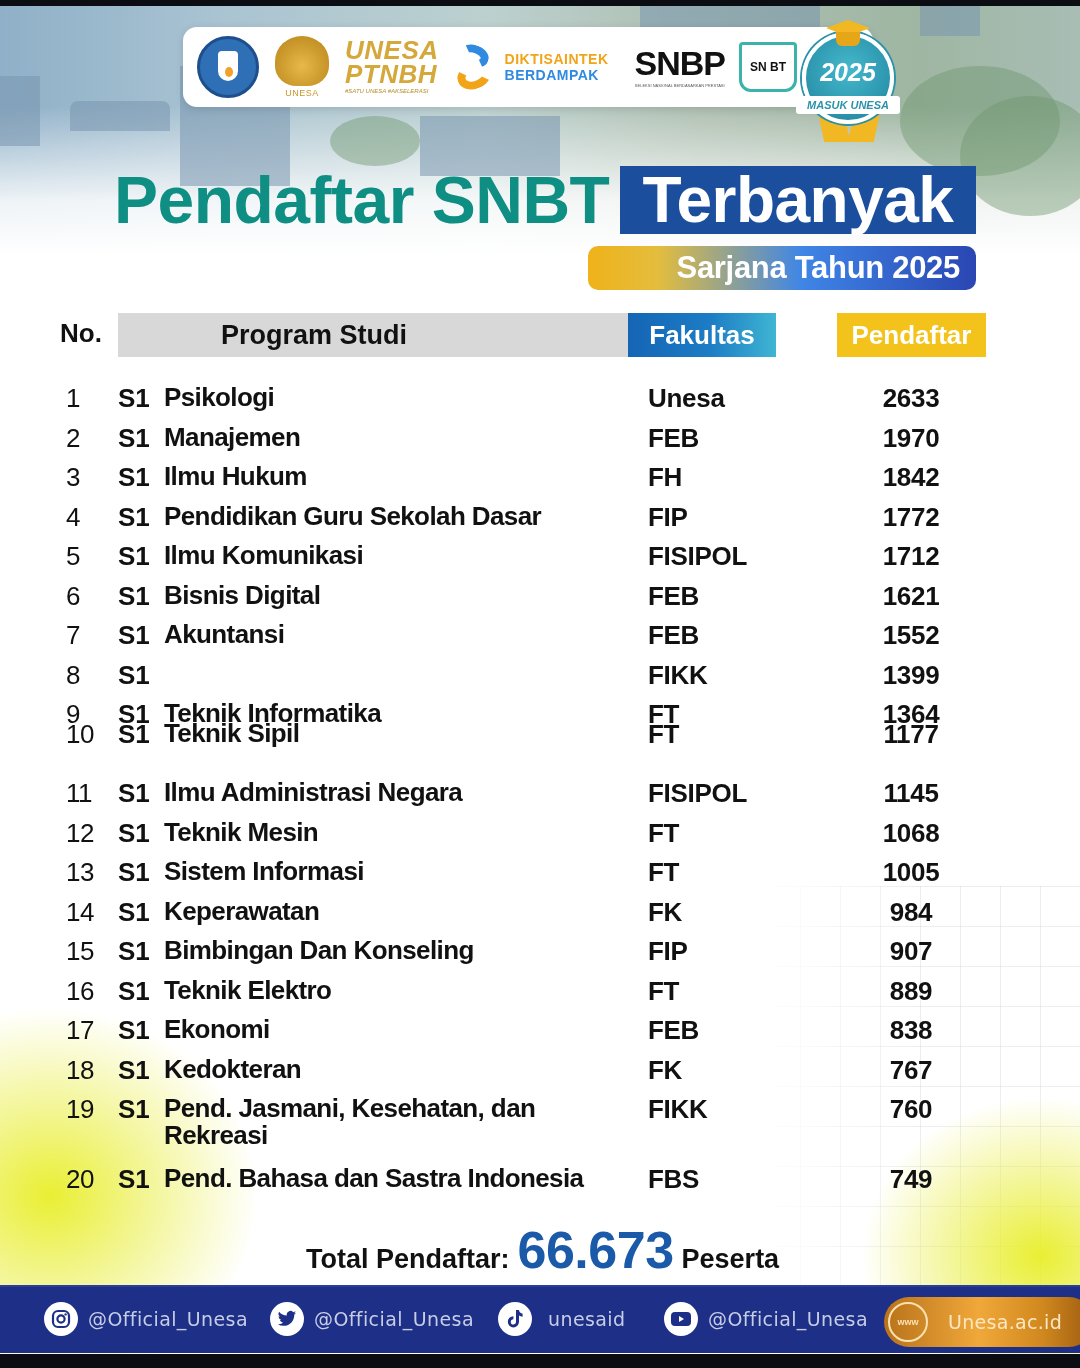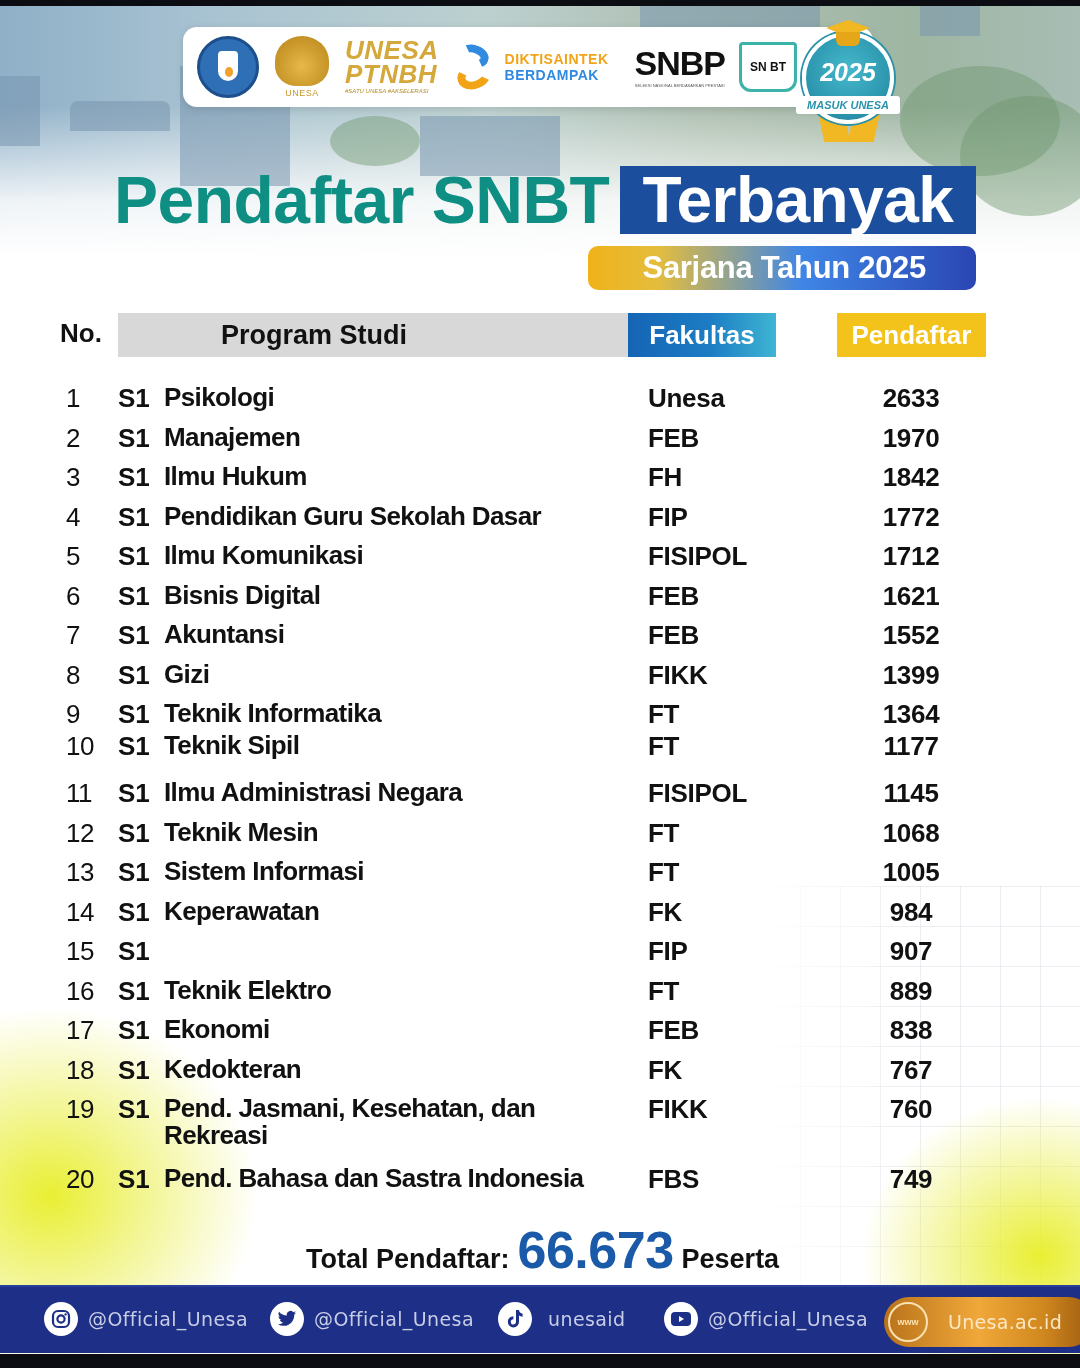--- a/index.html
+++ b/index.html
@@ -88,21 +88,21 @@
     position: absolute; left: 114px; top: 160px; font-size: 66px; font-weight: 700; color: #0f8f83;
     letter-spacing: -0.5px; line-height: 80px;
   }
   .title-box {
     position: absolute; left: 620px; top: 166px; width: 356px; height: 68px; background: #1b4f9e;
     color: #fff; font-size: 64px; font-weight: 700; line-height: 68px; text-align: center; letter-spacing: -0.5px;
   }
   .subtitle-pill {
     position: absolute; left: 588px; top: 246px; width: 388px; height: 44px; border-radius: 10px;
     background: linear-gradient(90deg, #efb21a 0%, #e4bd3d 18%, #3f86e6 55%, #2a46b3 100%);
-    color: #fff; font-size: 31px; font-weight: 700; line-height: 44px; text-align: right; padding-right: 50px;
+    color: #fff; font-size: 31px; font-weight: 700; line-height: 44px; text-align: right; padding-right: 16px;
     letter-spacing: -0.3px;
   }
 
   
   .th-no { position: absolute; left: 60px; top: 318px; font-size: 26px; font-weight: 700; }
   .th-prodi {
     position: absolute; left: 118px; top: 313px; width: 510px; height: 44px; background: #d8d8d8;
     font-size: 27px; font-weight: 700; line-height: 44px; padding-left: 103px;
   }
   .th-fak {
@@ -268,32 +268,31 @@
   <div class="row" style="top:237px">
     <span class="no">7</span>
     <span class="deg">S1</span>
     <span class="prodi">Akuntansi</span>
     <span class="fak">FEB</span>
     <span class="val">1552</span>
   </div>
   <div class="row" style="top:277px">
     <span class="no">8</span>
     <span class="deg">S1</span>
-    <span class="prodi">Gizi</span>
     <span class="fak">FIKK</span>
     <span class="val">1399</span>
   </div>
   <div class="row" style="top:316px">
     <span class="no">9</span>
     <span class="deg">S1</span>
     <span class="prodi">Teknik Informatika</span>
     <span class="fak">FT</span>
     <span class="val">1364</span>
   </div>
-  <div class="row" style="top:348px">
+  <div class="row" style="top:336px">
     <span class="no">10</span>
     <span class="deg">S1</span>
     <span class="prodi">Teknik Sipil</span>
     <span class="fak">FT</span>
     <span class="val">1177</span>
   </div>
   <div class="row" style="top:395px">
     <span class="no">11</span>
     <span class="deg">S1</span>
     <span class="prodi">Ilmu Administrasi Negara</span>
@@ -317,20 +316,21 @@
   <div class="row" style="top:514px">
     <span class="no">14</span>
     <span class="deg">S1</span>
     <span class="prodi">Keperawatan</span>
     <span class="fak">FK</span>
     <span class="val">984</span>
   </div>
   <div class="row" style="top:553px">
     <span class="no">15</span>
     <span class="deg">S1</span>
+    <span class="prodi">Bimbingan Dan Konseling</span>
     <span class="fak">FIP</span>
     <span class="val">907</span>
   </div>
   <div class="row" style="top:593px">
     <span class="no">16</span>
     <span class="deg">S1</span>
     <span class="prodi">Teknik Elektro</span>
     <span class="fak">FT</span>
     <span class="val">889</span>
   </div>

